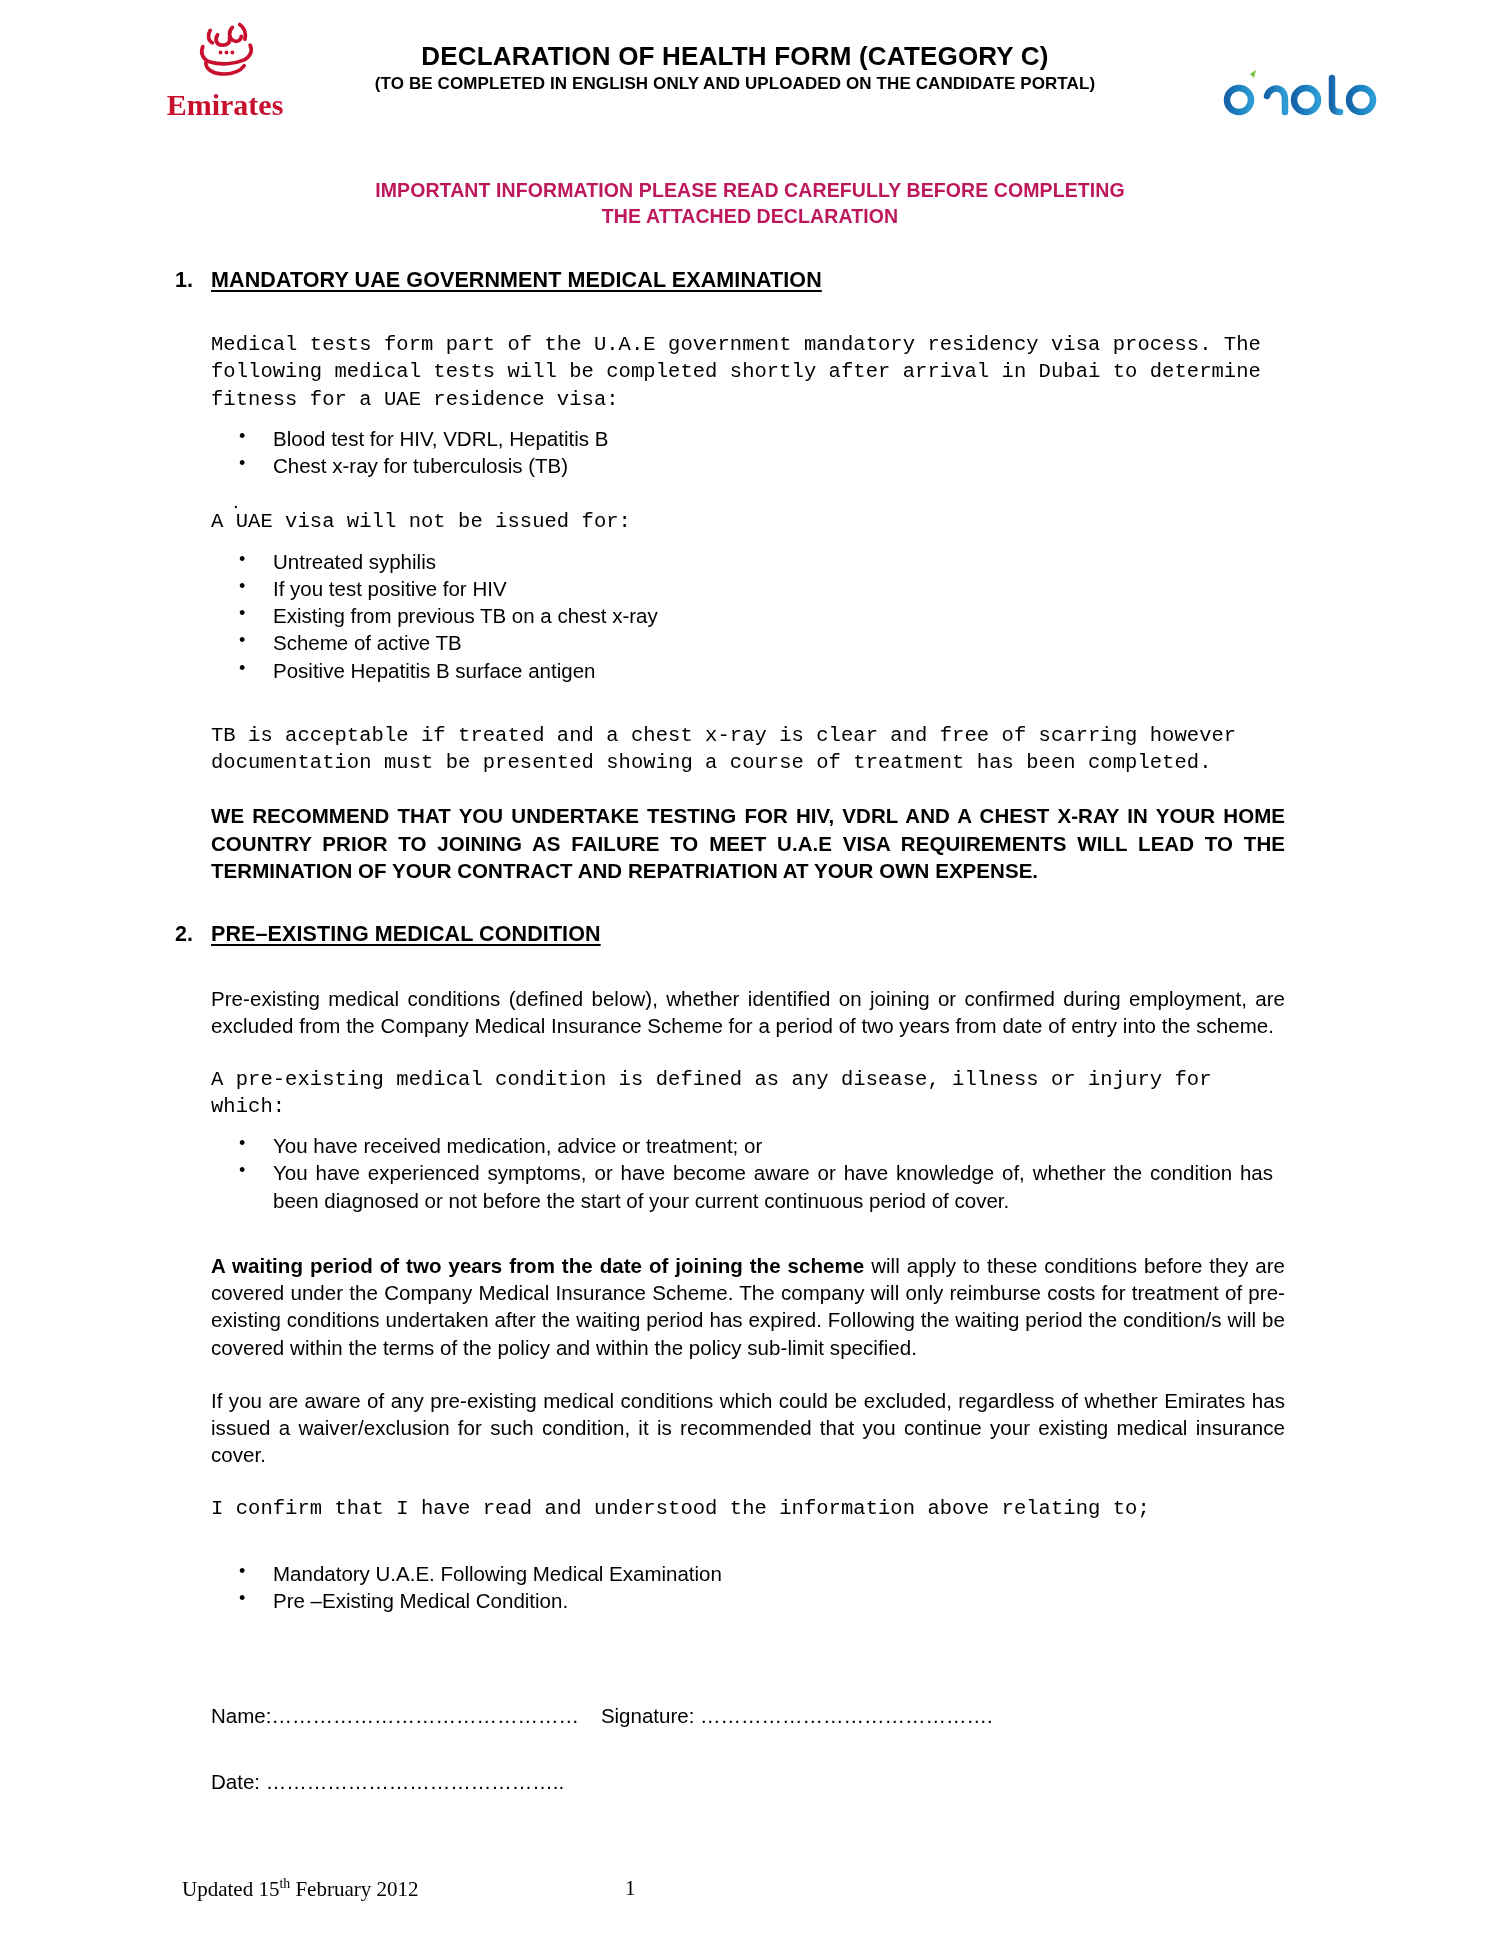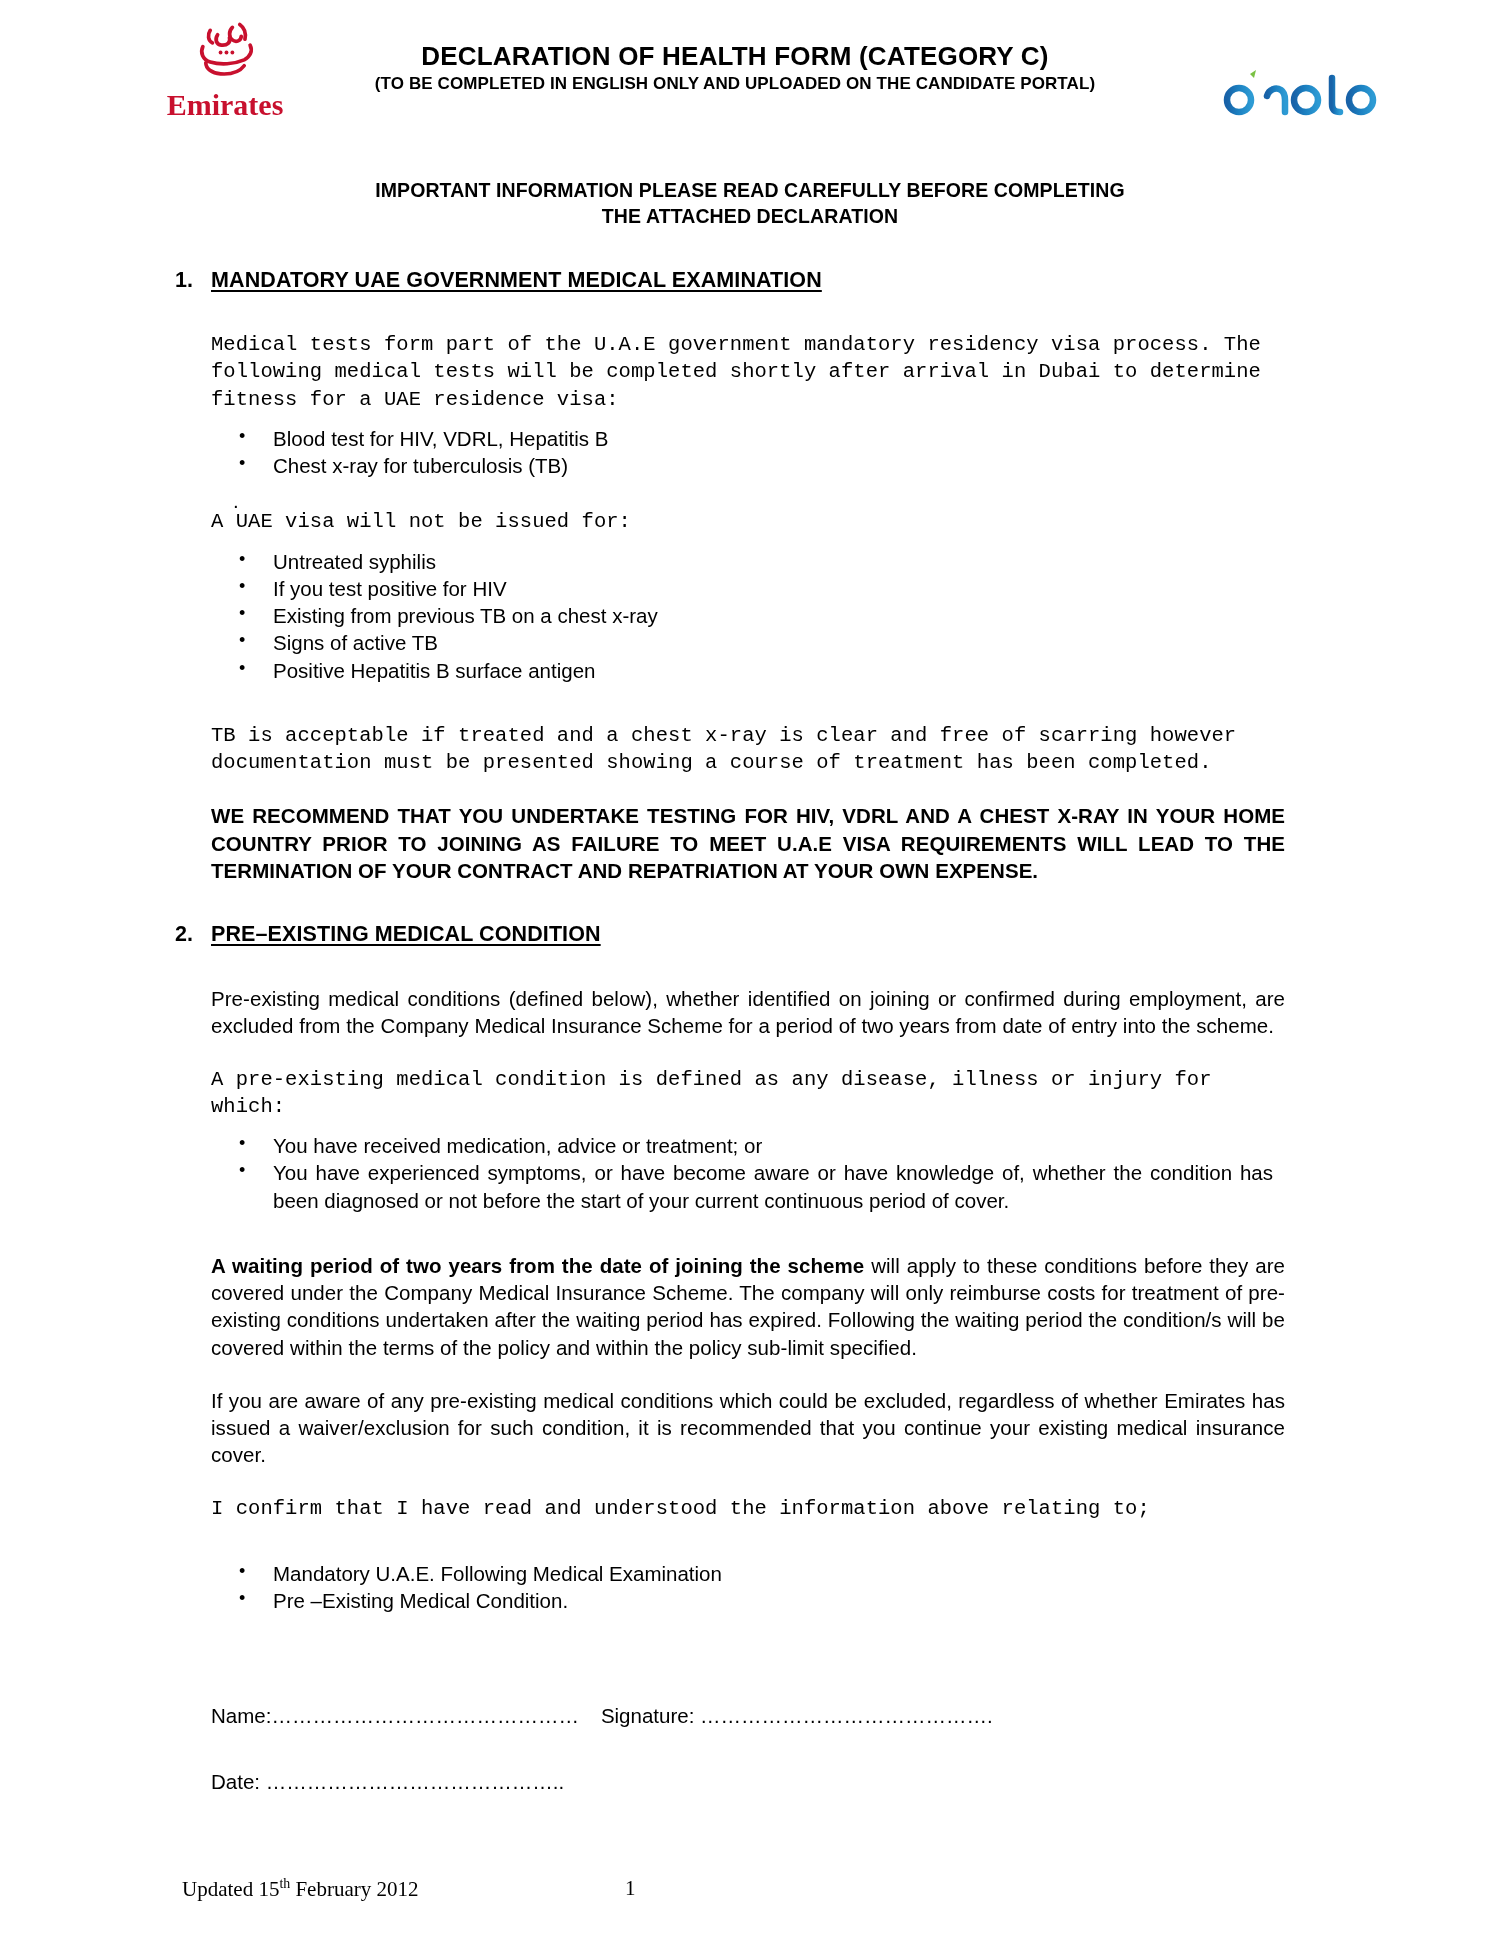--- a/index.html
+++ b/index.html
@@ -94,21 +94,21 @@
   }
   .dnata-svg { display:block; width:170px; height:52px; }
 
   
   .notice {
     position: absolute;
     left: 150px;
     top: 178px;
     width: 1200px;
     text-align: center;
-    color: #000000;
+    color: #be185d;
     font-weight: bold;
     font-size: 19.5px;
     line-height: 1.32;
     letter-spacing: 0.1px;
   }
 
   
   .content {
     position: absolute;
     left: 175px;
@@ -299,21 +299,21 @@
         </ul>
 
         <div class="stray-dot">.</div>
 
         <p class="para left">A UAE visa will not be issued for:</p>
 
         <ul class="bullets">
           <li>Untreated syphilis</li>
           <li> If you test positive for HIV</li>
           <li>Existing from previous TB on a chest x-ray</li>
-          <li>Signs of active TB</li>
+          <li>Scheme of active TB</li>
           <li>Positive Hepatitis B surface antigen</li>
         </ul>
 
         <div class="sp-md"></div>
 
         <p class="para left">TB is acceptable if treated and a chest x-ray is clear and free of scarring however documentation must be presented showing a course of treatment has been completed.</p>
 
         <div class="sp-md"></div>
 
         <p class="para bold">WE RECOMMEND THAT YOU UNDERTAKE TESTING FOR HIV, VDRL AND A CHEST X-RAY IN YOUR HOME COUNTRY PRIOR TO JOINING AS FAILURE TO MEET U.A.E VISA REQUIREMENTS WILL LEAD TO THE TERMINATION OF YOUR CONTRACT AND REPATRIATION AT YOUR OWN EXPENSE.</p>

